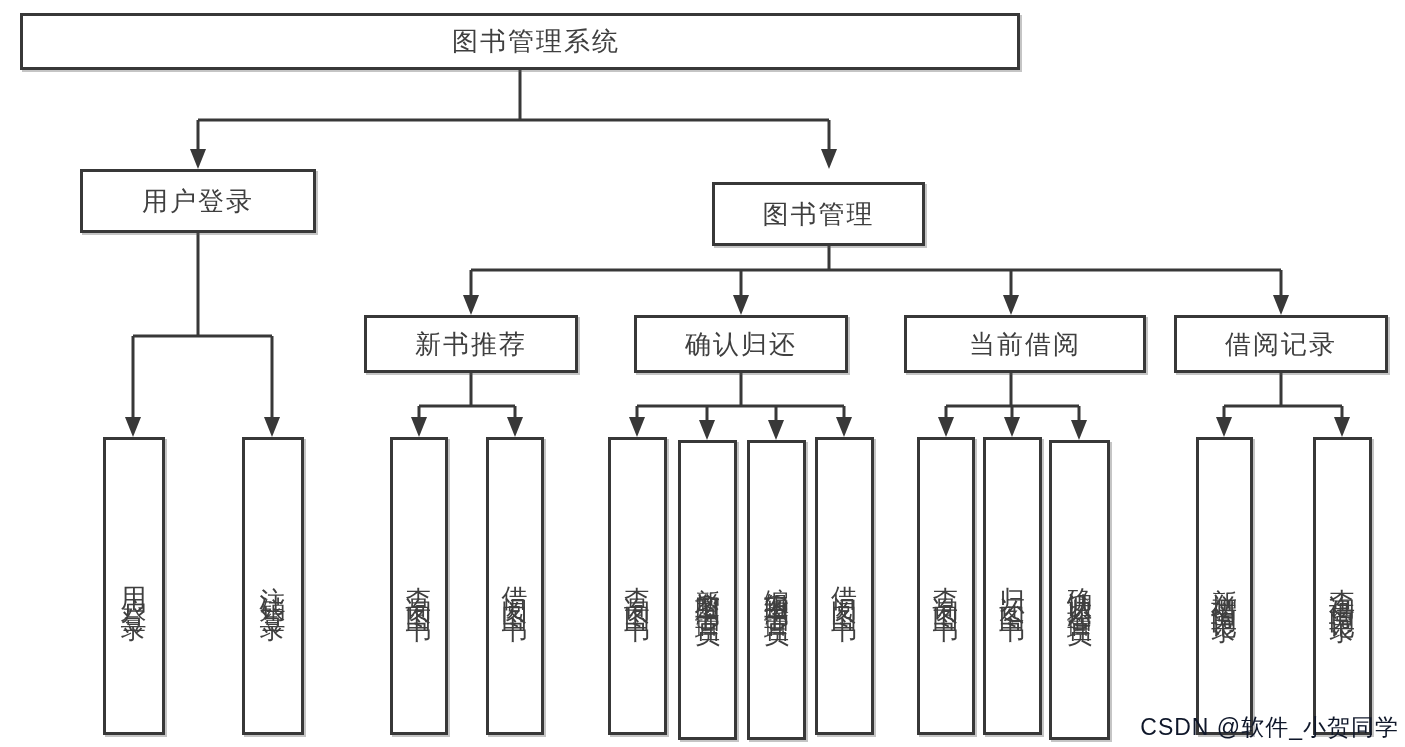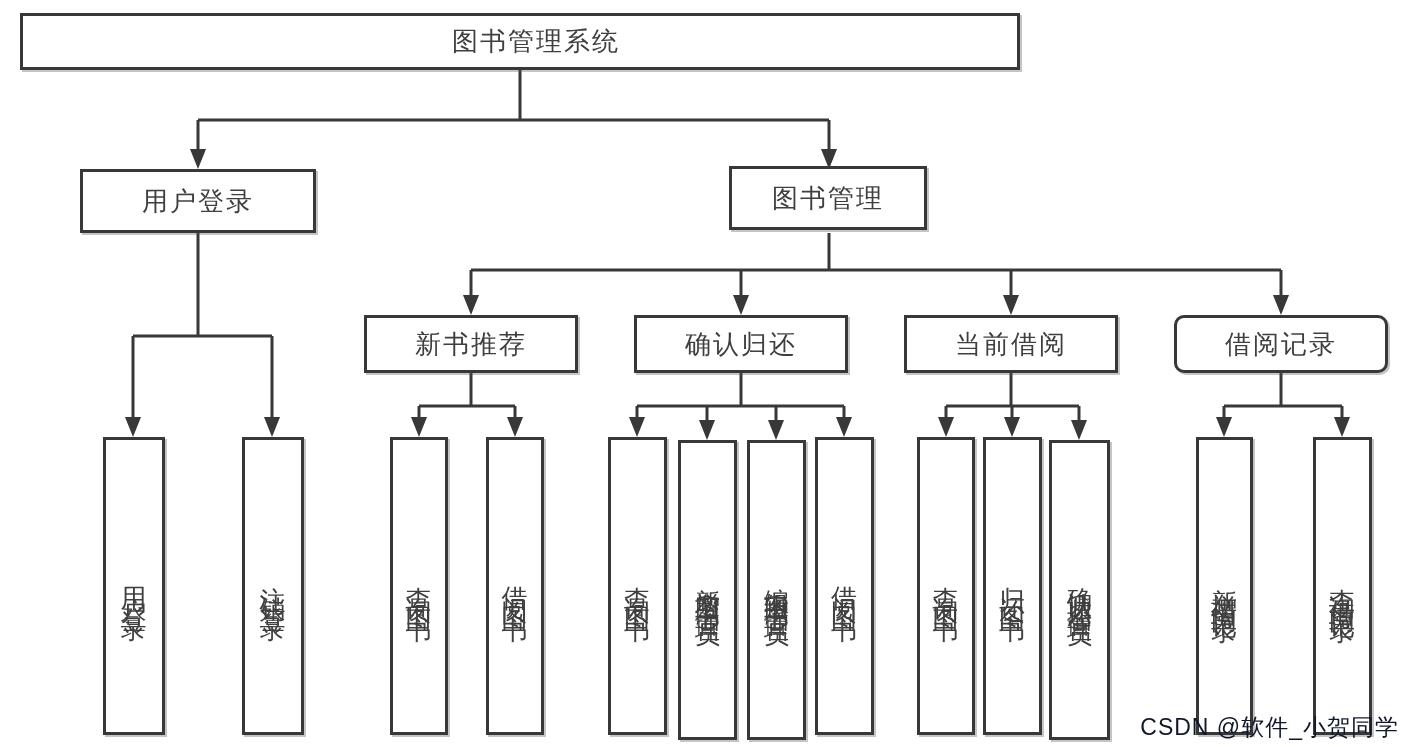--- a/index.html
+++ b/index.html
@@ -27,25 +27,25 @@
     text-orientation:mixed;
     font-size:26px;
     letter-spacing:10px;
     line-height:1;
   }
   .leaf.ls6{letter-spacing:6px;}
   .leaf.tight{font-size:25px;letter-spacing:5px;}
   
   .n-root{left:20px;top:13px;width:1000px;height:57px;padding-left:32px;}
   .n-l1a{left:80px;top:169px;width:236px;height:64px;}
-  .n-l1b{left:712px;top:166px;width:198px;height:64px;margin-left:17px;}
+  .n-l1b{left:712px;top:182px;width:213px;height:64px;}
   .n-l2a{left:364px;top:315px;width:214px;height:58px;}
   .n-l2b{left:634px;top:315px;width:214px;height:58px;}
-  .n-l2c{left:904px;top:315px;width:214px;height:58px;}
-  .n-l2d{left:1174px;top:315px;width:214px;height:58px;border-radius:10px;}
+  .n-l2c{left:904px;top:315px;width:242px;height:58px;}
+  .n-l2d{left:1174px;top:315px;width:214px;height:58px;}
   .n-a1{left:103px;top:437px;width:62px;height:298px;}
   .n-a2{left:242px;top:437px;width:62px;height:298px;}
   .n-b1{left:390px;top:437px;width:58px;height:298px;}
   .n-b2{left:486px;top:437px;width:58px;height:298px;}
   .n-c1{left:608px;top:437px;width:59px;height:298px;}
   .n-c2{left:678px;top:440px;width:59px;height:300px;}
   .n-c3{left:747px;top:440px;width:59px;height:300px;}
   .n-c4{left:815px;top:437px;width:59px;height:298px;}
   .n-d1{left:917px;top:437px;width:58px;height:298px;}
   .n-d2{left:983px;top:437px;width:59px;height:298px;}

